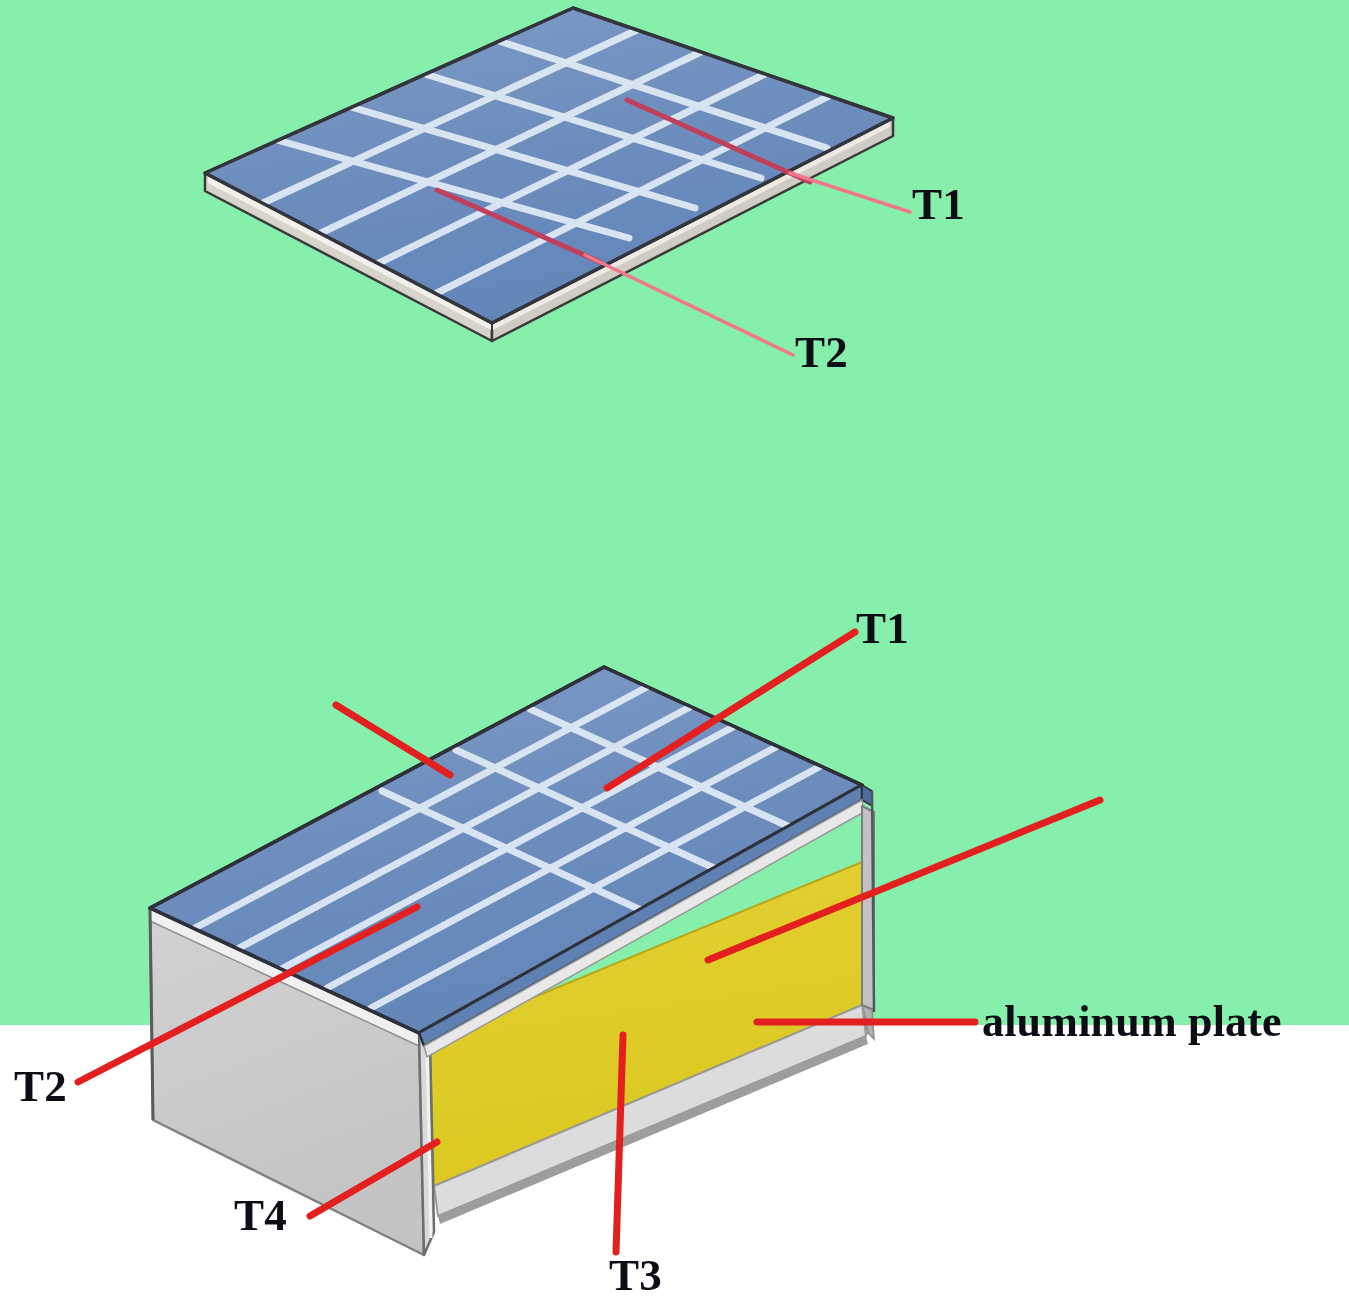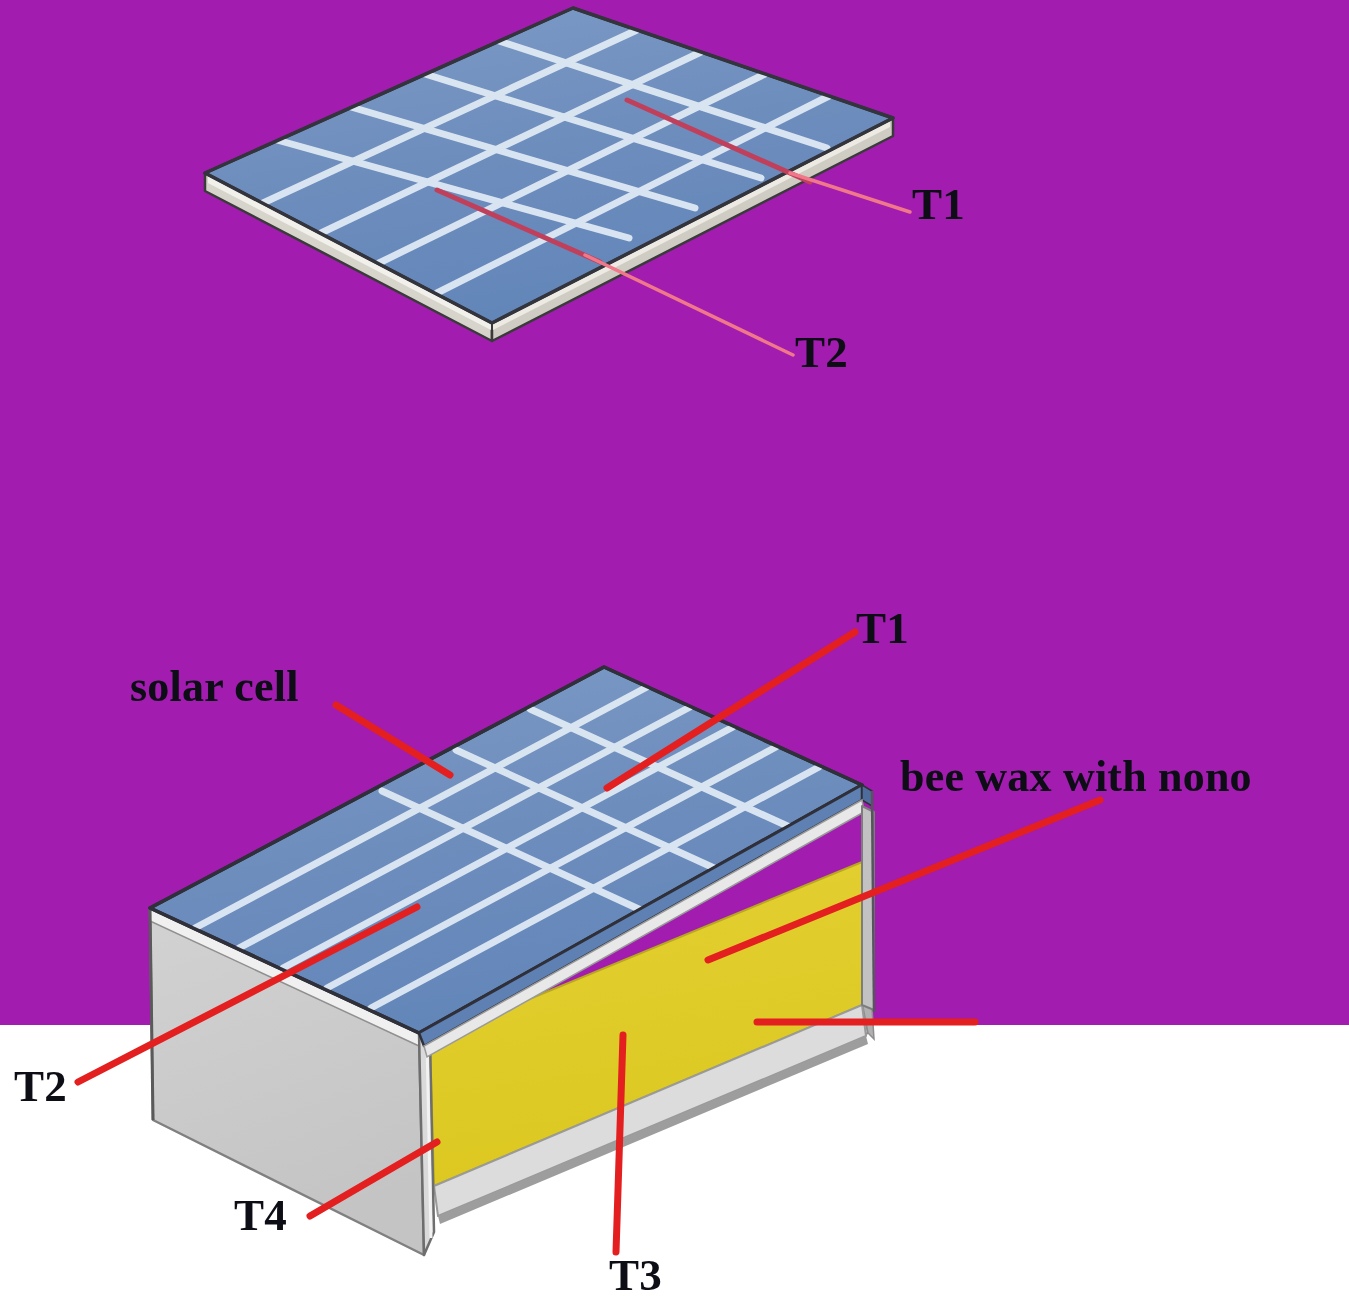--- a/index.html
+++ b/index.html
@@ -10,21 +10,21 @@
   body {
     width: 1349px;
     height: 1312px;
     font-family: "Liberation Serif", "DejaVu Serif", serif;
     overflow: hidden;
   }
   #figure-root {
     position: relative;
     width: 1349px;
     height: 1025px;
-    background: #a21caf;
+    background: #86efac;
   }
   svg.diagram {
     position: absolute;
     top: 0;
     left: 0;
     width: 1349px;
     height: 1312px;
   }
   .lbl {
     position: absolute;
@@ -183,16 +183,15 @@
   </svg>
 
   <div class="lbl lbl-t" id="label-top-t1">T1</div>
   <div class="lbl lbl-t" id="label-top-t2">T2</div>
 
   <div class="lbl lbl-t" id="label-bot-t1">T1</div>
   <div class="lbl lbl-t" id="label-bot-t2">T2</div>
   <div class="lbl lbl-t" id="label-bot-t3">T3</div>
   <div class="lbl lbl-t" id="label-bot-t4">T4</div>
 
-  <div class="lbl lbl-word" id="label-solar-cell">solar cell</div>
-  <div class="lbl lbl-word" id="label-bee-wax">bee wax with nono</div>
+  <div class="lbl lbl-word" id="label-aluminum-plate">aluminum plate</div>
 
 </div>
 
 </body></html>

